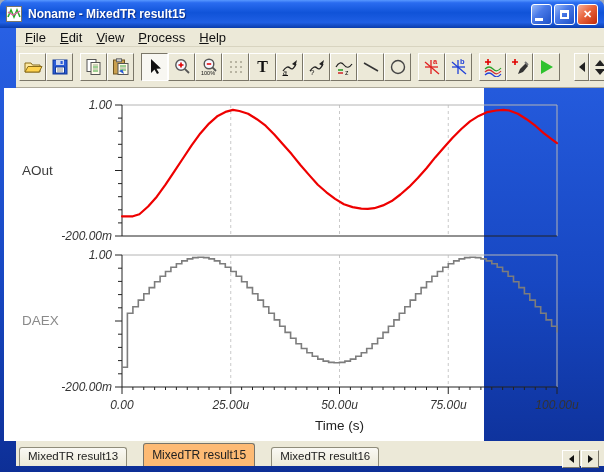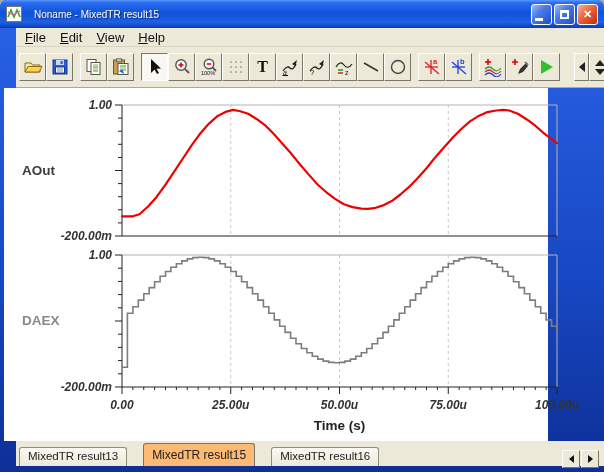--- a/index.html
+++ b/index.html
@@ -4,21 +4,21 @@
 <style>
   html,body{margin:0;padding:0;background:#9aa8bd;font-family:"Liberation Sans",sans-serif;}
   *{box-sizing:border-box;}
   .window{position:relative;width:604px;height:472px;overflow:hidden;
     background:linear-gradient(180deg,#2a63e8 0%,#1747c2 60%,#0d2f96 100%);
     border-radius:7px 7px 0 0;}
   
   .titlebar{position:absolute;left:0;top:0;width:604px;height:28px;
     background:linear-gradient(180deg,#5898ff 0%,#2a6cf0 10%,#1053d8 45%,#1f5fe4 80%,#0a3cab 100%);
     border-radius:7px 7px 0 0;display:flex;align-items:center;padding:0 6px;}
-  .title-text{color:#fff;font-weight:normal;font-size:10px;margin-left:12px;
+  .title-text{color:#fff;font-weight:bold;font-size:12px;margin-left:6px;
     text-shadow:1px 1px 1px #0a2a80;flex:1;white-space:nowrap;}
   .app-icon{width:16px;height:16px;flex:0 0 auto;}
   .winbtn{width:21px;height:21px;border:1px solid #fff;border-radius:3px;margin-left:2px;
     display:flex;align-items:center;justify-content:center;color:#fff;font-size:11px;
     font-weight:bold;line-height:1;cursor:default;}
   .winbtn.blue{background:linear-gradient(135deg,#9cbcf8 0%,#4a7ae8 40%,#1c50c8 100%);}
   .winbtn.red{background:linear-gradient(135deg,#f8b09a 0%,#e8643c 45%,#c22a08 100%);}
   .glyph-min{width:8px;height:3px;background:#fff;margin-top:10px;margin-right:6px;}
   .glyph-max{width:9px;height:9px;border:2px solid #fff;border-top-width:3px;}
   
@@ -39,21 +39,21 @@
   .tb-T{font-family:"Liberation Serif",serif;font-weight:bold;font-size:16px;color:#111;}
   .tri{width:0;height:0;}
   .tri.left{border-top:5px solid transparent;border-bottom:5px solid transparent;border-right:6px solid #222;}
   .tri.right{border-top:5px solid transparent;border-bottom:5px solid transparent;border-left:6px solid #222;}
   .tri.up{border-left:5px solid transparent;border-right:5px solid transparent;border-bottom:6px solid #222;}
   .tri.down{border-left:5px solid transparent;border-right:5px solid transparent;border-top:6px solid #222;}
   .spin{display:flex;flex-direction:column;gap:3px;align-items:center;}
   .tb-run{width:0;height:0;border-top:7px solid transparent;border-bottom:7px solid transparent;
     border-left:12px solid #2ec22e;}
   
-  .client{position:absolute;left:4px;top:88px;width:544px;height:353px;background:#fff;font-weight:bold;}
+  .client{position:absolute;left:4px;top:88px;width:480px;height:353px;background:#fff;}
   .client svg{position:absolute;left:0;top:0;}
   
   .tabbar{top:441px;height:25px;display:flex;align-items:flex-end;padding-left:3px;position:absolute;gap:15px;}
   .tab{height:19px;margin-right:1px;padding:2px 8px 0 8px;font-size:11.5px;color:#222;
     background:linear-gradient(180deg,#faf9f4,#ece9d8);border:1px solid #8f8c7a;border-bottom:none;
     border-radius:3px 3px 0 0;white-space:nowrap;cursor:default;}
   .tab.active{height:23px;background:#fdba74;font-size:12px;padding-top:4px;border-color:#77746a;}
   .tab-arrows{position:absolute;right:5px;bottom:4px;display:flex;}
   .tab-arrow{width:18px;height:18px;background:#ece9d8;border:1px solid;
     border-color:#fff #7a7668 #7a7668 #fff;display:flex;align-items:center;justify-content:center;margin-left:1px;}
@@ -80,20 +80,21 @@
       </div>
     <div class="winbtn red">
         <span>✕</span>
       </div>
   </div>
 
   <div class="row menubar" id="menubar">
       <div class="menu-item"><u>F</u>ile</div>
       <div class="menu-item"><u>E</u>dit</div>
       <div class="menu-item"><u>V</u>iew</div>
+      <div class="menu-item"><u>P</u>rocess</div>
       <div class="menu-item"><u>H</u>elp</div>
     </div>
 
   <div class="row toolbar">
     <div class="tbtn">
       <svg width="20" height="20" viewBox="0 0 20 20">
         <path d="M2 6 L8 6 L9.5 8 L17 8 L17 15 L2 15 Z" fill="#ffe9a0" stroke="#8a6d1a"></path>
         <path d="M2 15 L5 9.5 L19 9.5 L16 15 Z" fill="#ffd24d" stroke="#8a6d1a"></path>
       </svg>
     </div>

